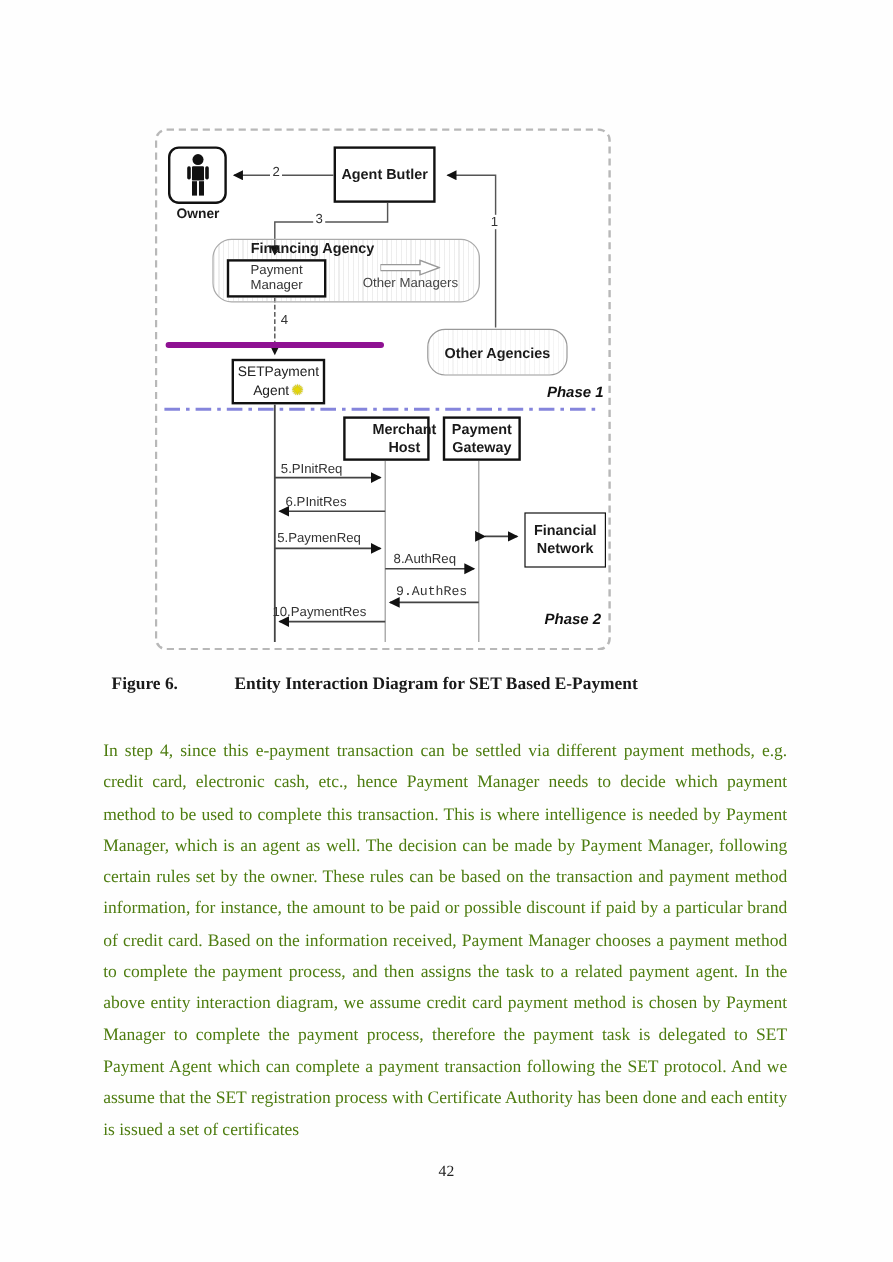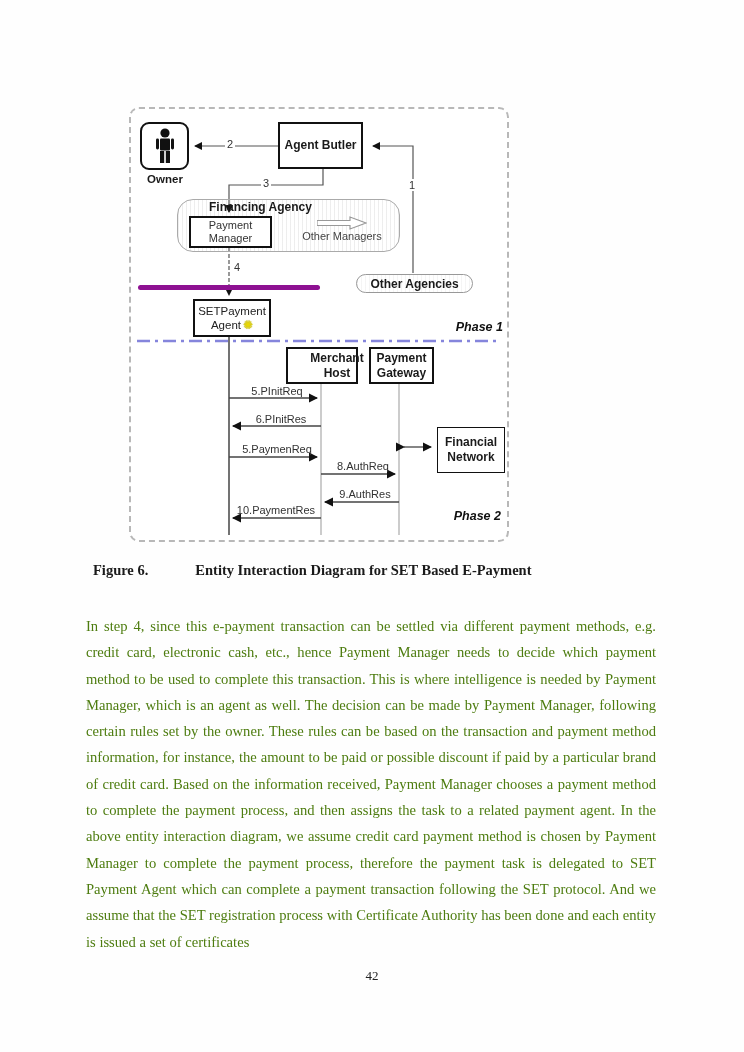--- a/index.html
+++ b/index.html
@@ -44,47 +44,47 @@
   .other-managers-arrow { left:186px; top:107px; width:50px; height:14px; }
   .other-managers-label { left:164px; top:121px; width:94px; text-align:center; font-size:11px; color:#444; }
 
   .interface-label { left:0px; top:140px; width:92px; text-align:center; font-size:10.5px; color:#333; line-height:1.3; }
   .purple-bar { left:7px; top:176px; width:182px; height:5px; border-radius:3px; background:#8e1192; }
 
   .setpayment { left:62px; top:190px; width:78px; height:38px; font-size:11.5px; color:#222; }
   .sun { color:#e6d606; font-size:12px; text-shadow:0 0 1px #9a9a30; margin-left:2px; }
 
   .other-agencies {
-    left:225px; top:165px; width:117px; height:19px;
+    left:225px; top:165px; width:117px; height:39px;
     border:1.5px solid #999; border-radius:15px;
     display:flex; align-items:center; justify-content:center;
     font-weight:bold; font-size:12px;
     background-image:repeating-linear-gradient(90deg, rgba(120,120,120,0.08) 0 1px, transparent 1px 4px);
   }
 
   .phase-label { width:76px; text-align:right; font-weight:bold; font-style:italic; font-size:12.5px; color:#111; }
   .phase-1 { left:296px; top:211px; }
   .phase-2 { left:294px; top:400px; }
 
   .merchant-host  { left:155px; top:238px; width:72px; height:37px; border-width:2.5px; font-size:12px; font-weight:bold;padding-left:30px; }
   .payment-gateway{ left:238px; top:238px; width:65px; height:37px; border-width:2.5px; font-size:12px; font-weight:bold; }
   .financial-network { left:306px; top:318px; width:68px; height:46px; border-width:1.5px; font-size:12px; font-weight:bold; }
 
   .num { font-size:11px; color:#333; background:#fff; padding:0 2px; }
   .n2 { left:94px;  top:29px; }
   .n3 { left:130px; top:68px; }
   .n1 { left:276px; top:70px; }
   .n4 { left:101px; top:152px; }
 
-  .msg { font-size:11px; color:#333; text-align:center; }
+  .msg { font-size:11px; color:#333; }
   .m0 { left:103px; top:276px; width:86px; }
   .m1 { left:107px; top:304px; width:86px; }
   .m2 { left:100px; top:334px; width:92px; }
   .m3 { left:197px; top:351px; width:70px; }
-  .m4 { left:199px; top:379px; width:70px; }
+  .m4 { left:199px; top:379px; width:70px;font-family:Liberation Mono, monospace; }
   .m5 { left:96px;  top:395px; width:98px; }
 
   
   .caption { position:absolute; left:93px; top:562px; width:560px; font-size:14.5px; font-weight:bold; }
   .caption .cap-title { margin-left:47px; }
   .body-paragraph {
     position:absolute; left:86px; top:613px; width:570px;
     font-size:14.6px; line-height:26.3px; text-align:justify; color:#4d7c0f;
   }
   .page-number { position:absolute; left:0; top:968px; width:744px; text-align:center; font-size:13px; color:#222; }

